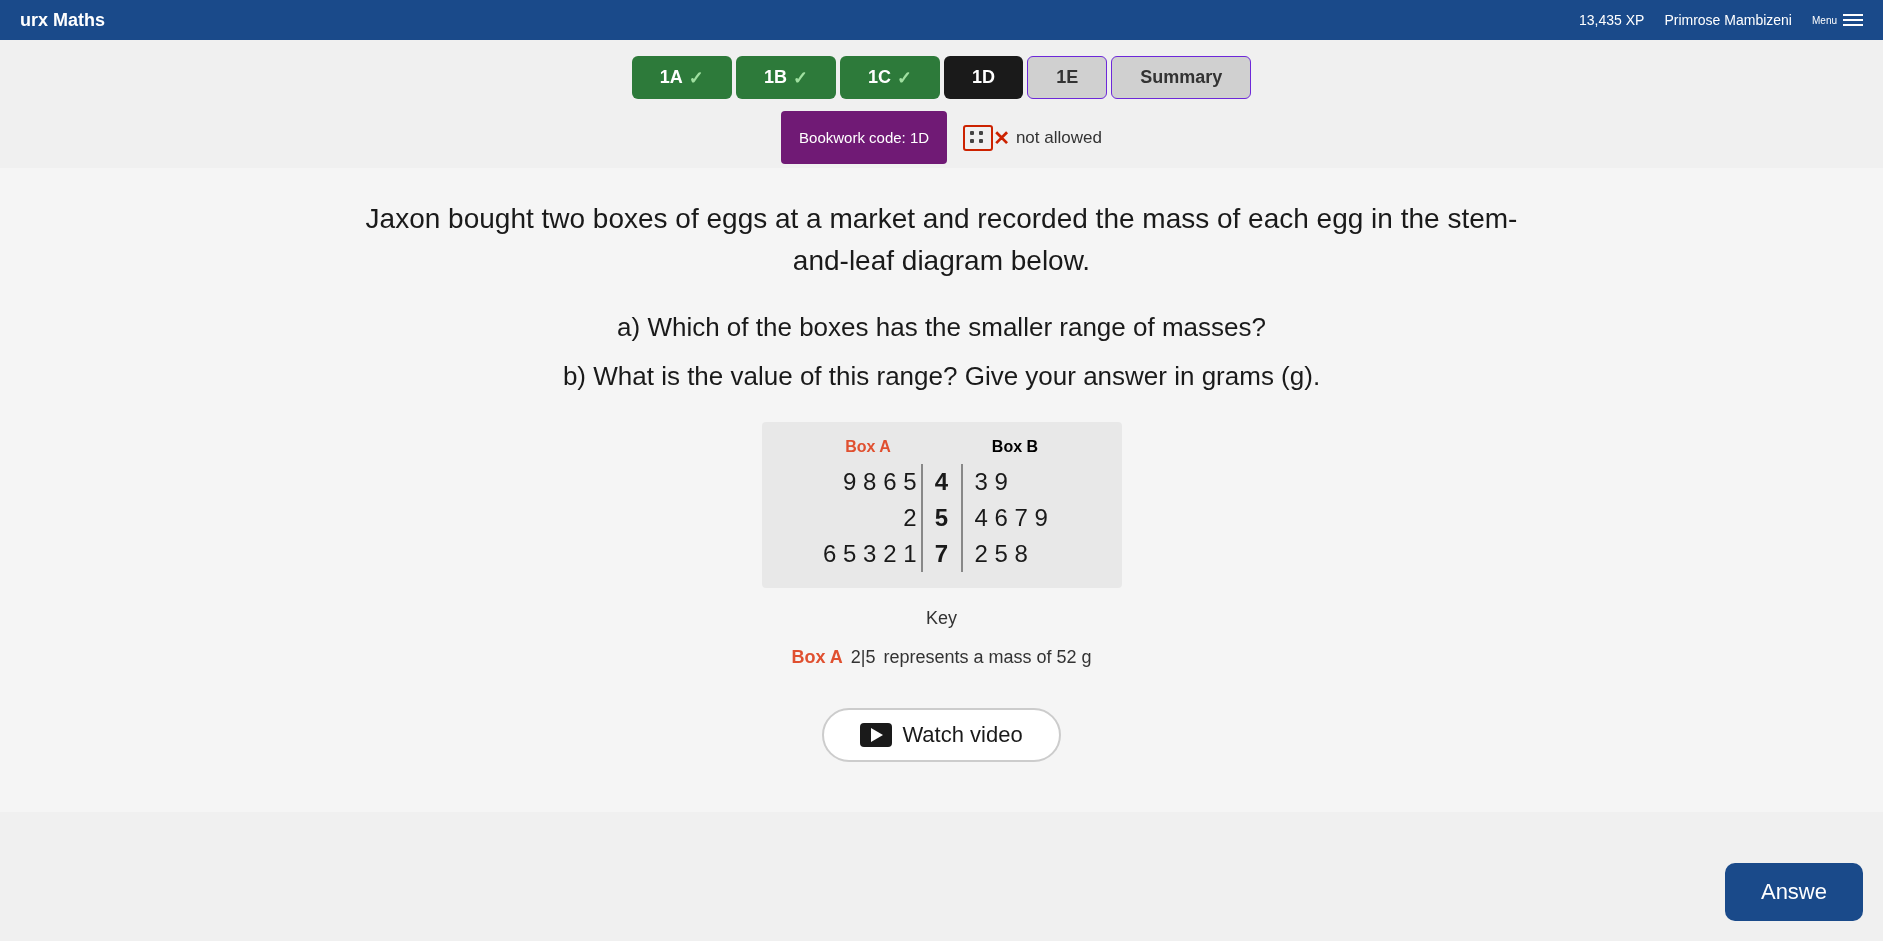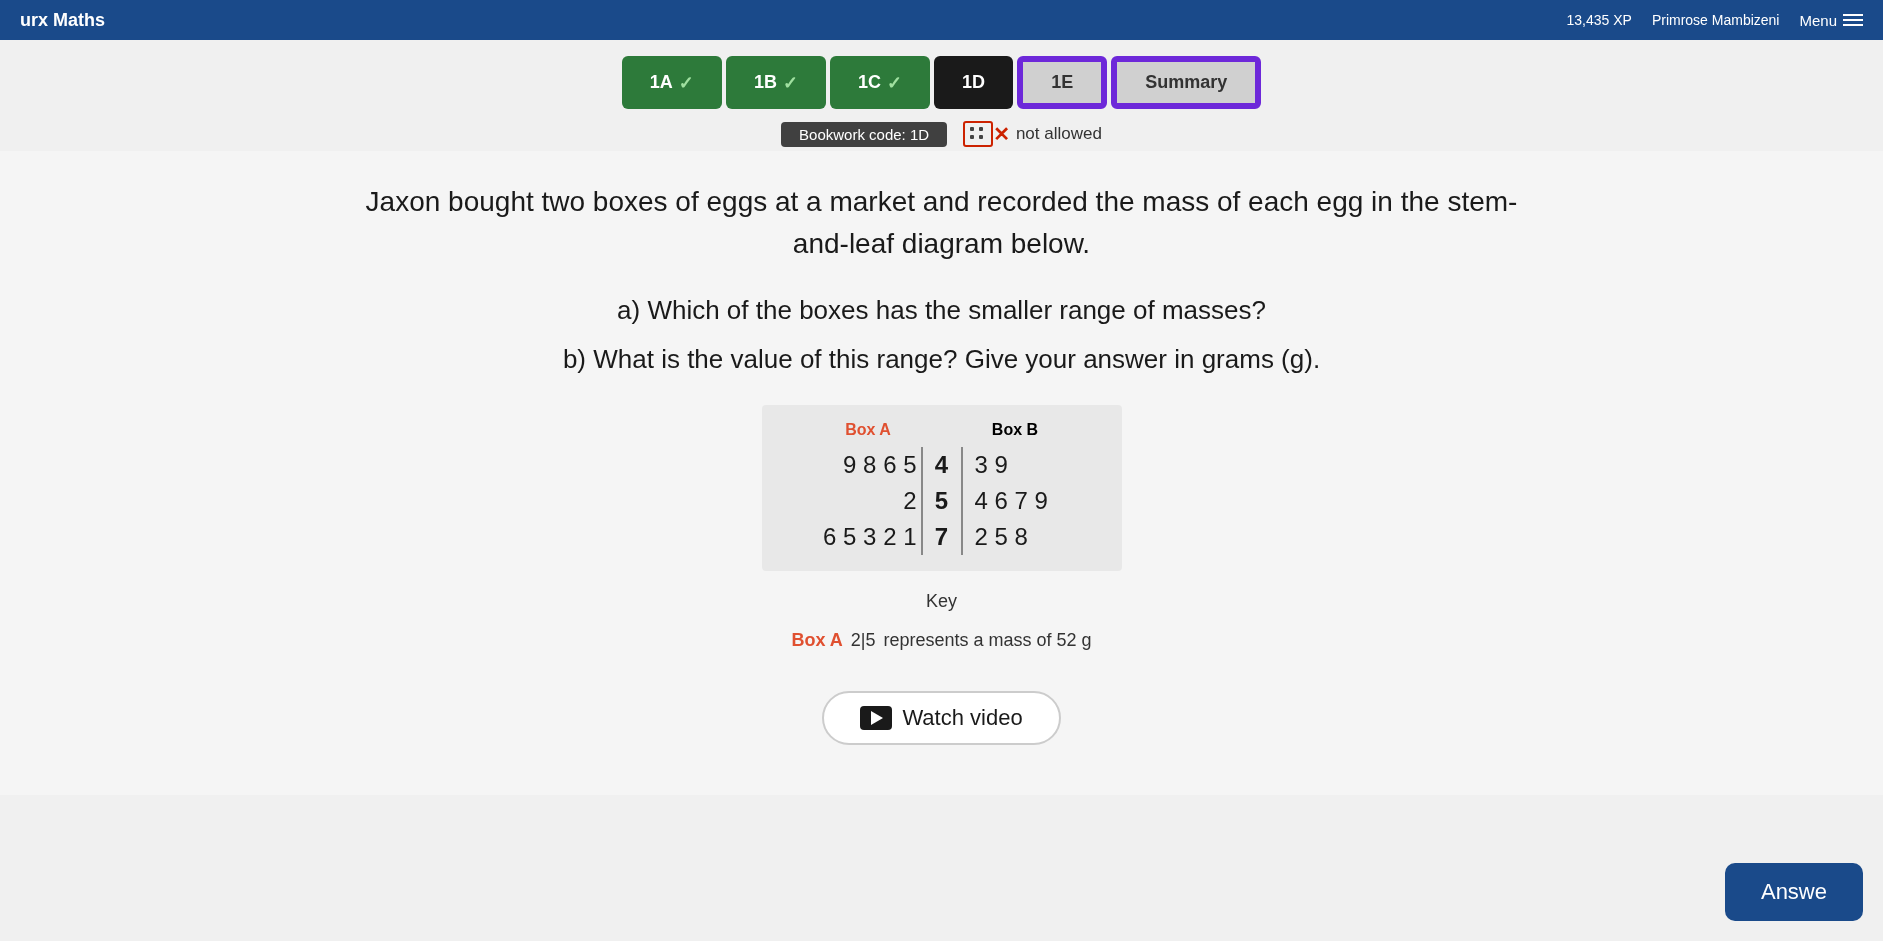--- a/index.html
+++ b/index.html
@@ -32,21 +32,21 @@
       gap: 20px;
       color: white;
       font-size: 14px;
     }
     .menu-btn {
       display: flex;
       align-items: center;
       gap: 6px;
       color: white;
       cursor: pointer;
-      font-size: 15px;
+      font-size: 10px;
     }
     .hamburger {
       display: flex;
       flex-direction: column;
       gap: 3px;
       cursor: pointer;
     }
     .hamburger span {
       display: block;
       width: 20px;
@@ -76,39 +76,39 @@
       background: #2d7a3a;
       color: white;
     }
     .tab-active {
       background: #1a1a1a;
       color: white;
     }
     .tab-inactive {
       background: #d0d0d0;
       color: #333;
-      border: 6px solid #6d28d9;
+      border: 1px solid #6d28d9;
     }
     .checkmark {
       color: #a0e0a0;
     }
 
     
     .bookwork-row {
       display: flex;
       justify-content: center;
       align-items: center;
       gap: 16px;
       margin-top: 8px;
       padding: 4px 0;
     }
     .bookwork-code-box {
-      background: #404040;
-      color: white;
-      padding: 4px 18px;
+      background: #701a75;
+      color: white;
+      padding: 18px 18px;
       font-size: 15px;
       border-radius: 4px;
     }
     .not-allowed-badge {
       display: flex;
       align-items: center;
       gap: 6px;
       font-size: 17px;
       color: #333;
     }

